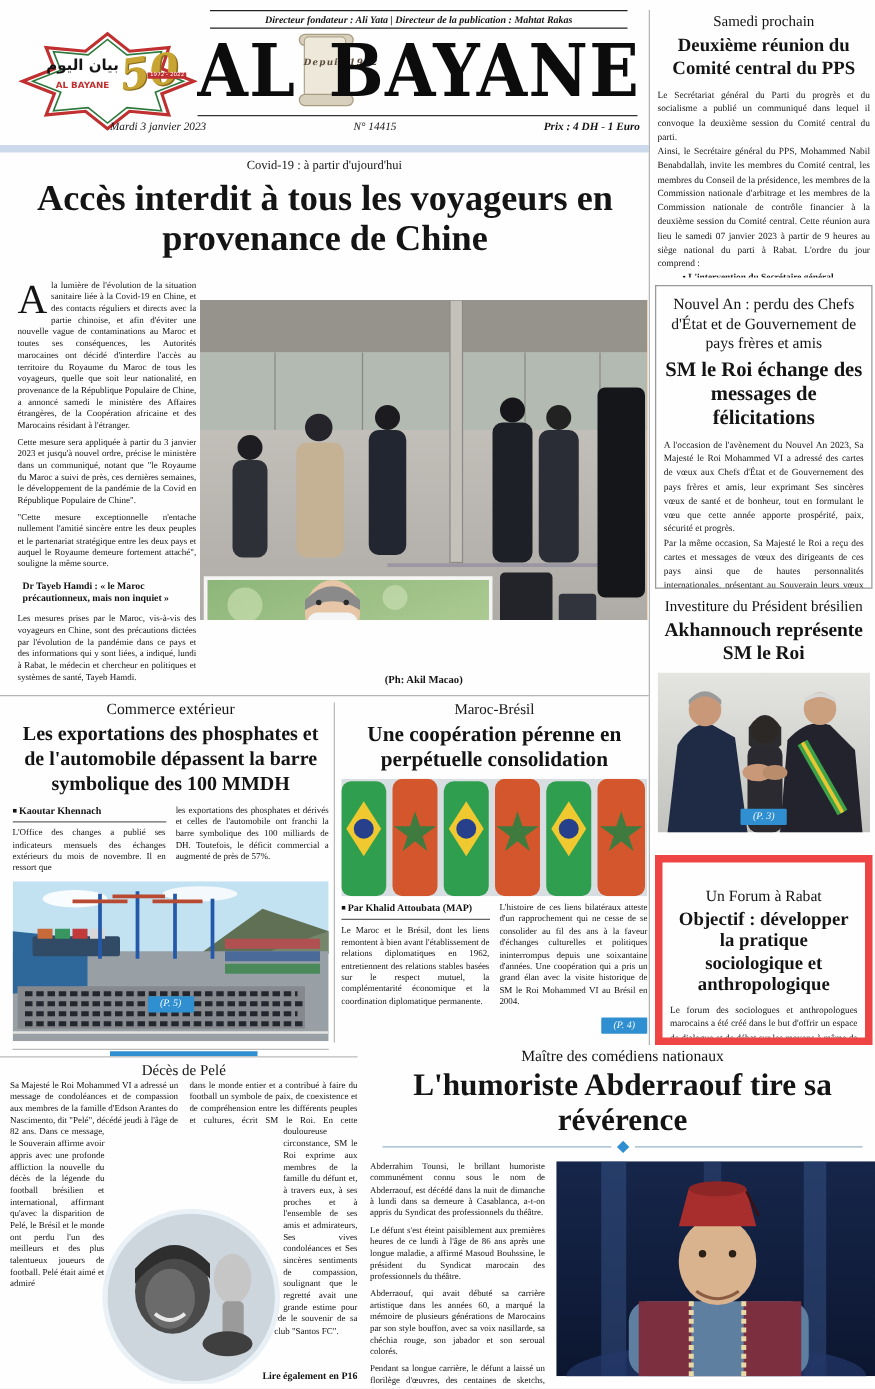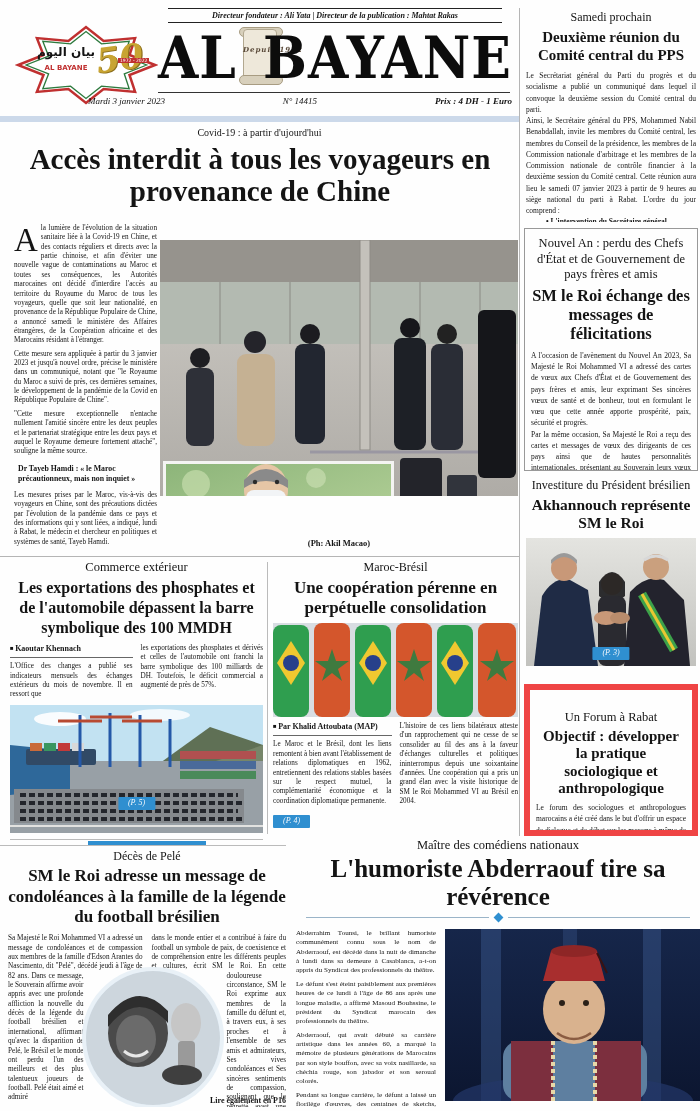--- a/index.html
+++ b/index.html
@@ -86,21 +86,21 @@
 .byline::before{content:"■ ";font-size:6px;vertical-align:1px}
 .commerce .photo{position:relative;width:253px;height:111px;margin-top:5px}
 .commerce .badge{position:absolute;left:50%;bottom:6px;transform:translateX(-50%)}
 .blueseg-rule{left:10px;top:839px;width:253px;height:1px;background:#bbb}
 .blueseg{left:88px;top:841px;width:118px;height:4px;background:#2f8fd0}
 .vrule-mid{left:267px;top:562px;width:1px;height:272px;background:#bbb}
 .maroc{left:273px;top:560px;width:245px;height:276px}
 .maroc .kick{font-size:12px}
 .maroc .hl{font-size:17px;line-height:1.15;margin:3px 0 6px}
 .maroc .photo{width:245px;height:94px;margin-bottom:5px}
-.maroc .badgeline{text-align:left;margin-top:3px}
+.maroc .badgeline{text-align:right;margin-top:3px}
 
 
 .botrule{left:0;top:845px;width:286px;height:1px;background:#bbb}
 .pele{left:8px;top:849px;width:278px;height:258px}
 .pele .kick{font-size:12px}
 .pele .hl{font-size:17px;line-height:1.22;margin:2px 0 6px}
 .pele .cols .col{font-size:7.2px}
 .fl1{float:right;width:1px;height:40px}
 .fl2{float:right;clear:right;width:60px;height:138px}
 .fr1{float:left;width:1px;height:40px}
@@ -378,21 +378,20 @@
       </div>
       <div class="col j">L'histoire de ces liens bilatéraux atteste d'un rapprochement qui ne cesse de se consolider au fil des ans à la faveur d'échanges culturelles et politiques ininterrompus depuis une soixantaine d'années. Une coopération qui a pris un grand élan avec la visite historique de SM le Roi Mohammed VI au Brésil en 2004.</div>
     </div>
     <div class="badgeline"><span class="badge">(P. 4)</span></div>
   </div>
 
   <div class="abs botrule"></div>
 
   <div class="abs pele clip">
     <div class="kick">Décès de Pelé</div>
-    <div class="hl">SM le Roi adresse un message de condoléances à la famille de la légende du football brésilien</div>
     <div class="cols" style="gap:7px">
       <div class="col j"><div class="fl1"></div><div class="fl2"></div><span>Sa Majesté le Roi Mohammed VI a adressé un message de condoléances et de compassion aux membres de la famille d'Edson Arantes do Nascimento, dit "Pelé", décédé jeudi à l'âge de 82 ans. Dans ce message, le Souverain affirme avoir appris avec une profonde affliction la nouvelle du décès de la légende du football brésilien et international, affirmant qu'avec la disparition de Pelé, le Brésil et le monde ont perdu l'un des meilleurs et des plus talentueux joueurs de football. Pelé était aimé et admiré</span></div>
       <div class="col j"><div class="fr1"></div><div class="fr2"></div><span>dans le monde entier et a contribué à faire du football un symbole de paix, de coexistence et de compréhension entre les différents peuples et cultures, écrit SM le Roi. En cette douloureuse circonstance, SM le Roi exprime aux membres de la famille du défunt et, à travers eux, à ses proches et à l'ensemble de ses amis et admirateurs, Ses vives condoléances et Ses sincères sentiments de compassion, soulignant que le regretté avait une grande estime pour le Maroc, pays qui garde le souvenir de sa visite en 1976 avec son club "Santos FC".</span></div>
     </div>
     <div class="pele-circle">
       <svg width="134" height="134" viewBox="0 0 134 134">
         <circle cx="67" cy="67" r="67" fill="#cdd6dd"></circle>
         <ellipse cx="52" cy="62" rx="30" ry="34" fill="#4a4a4a"></ellipse>
         <path d="M22,56 Q52,18 82,52 L82,40 Q52,8 22,44 Z" fill="#2e2e2e"></path>
         <ellipse cx="50" cy="68" rx="20" ry="24" fill="#6b6b6b"></ellipse>

